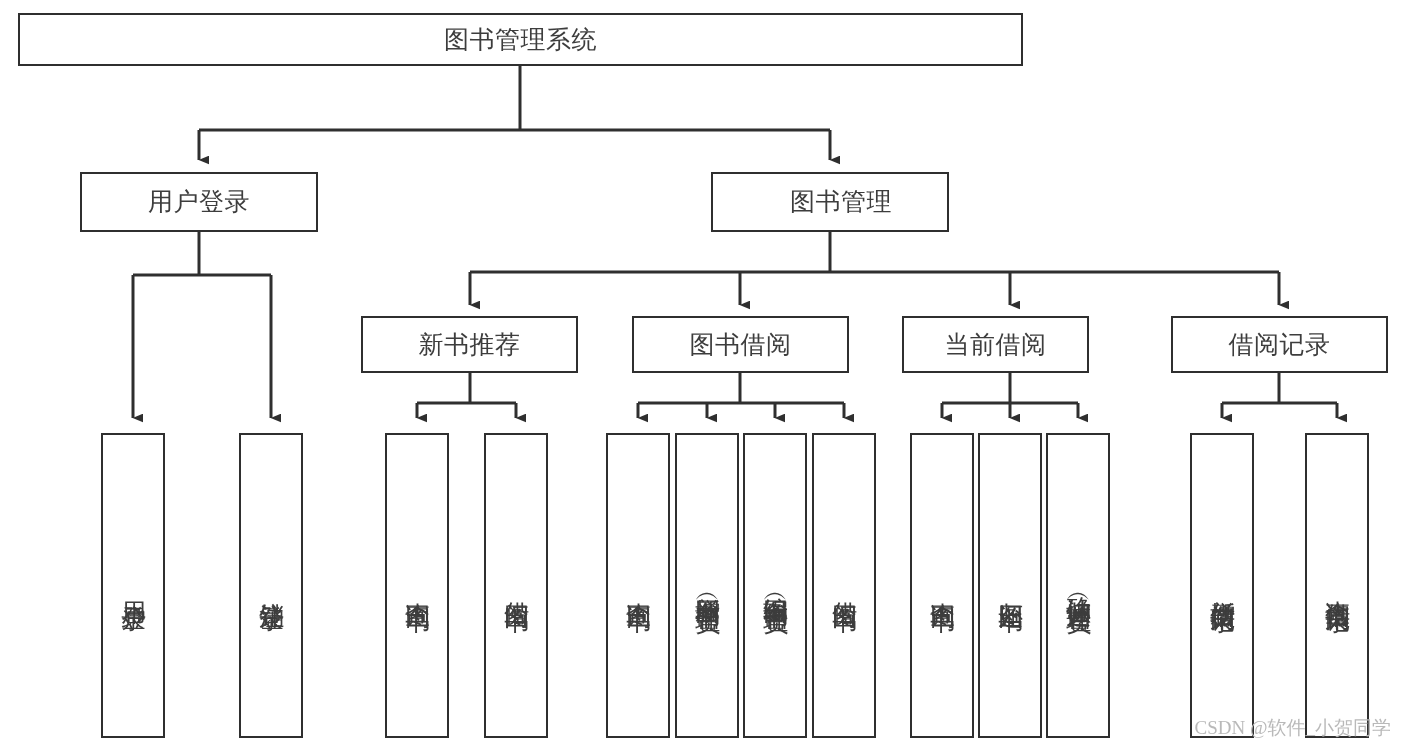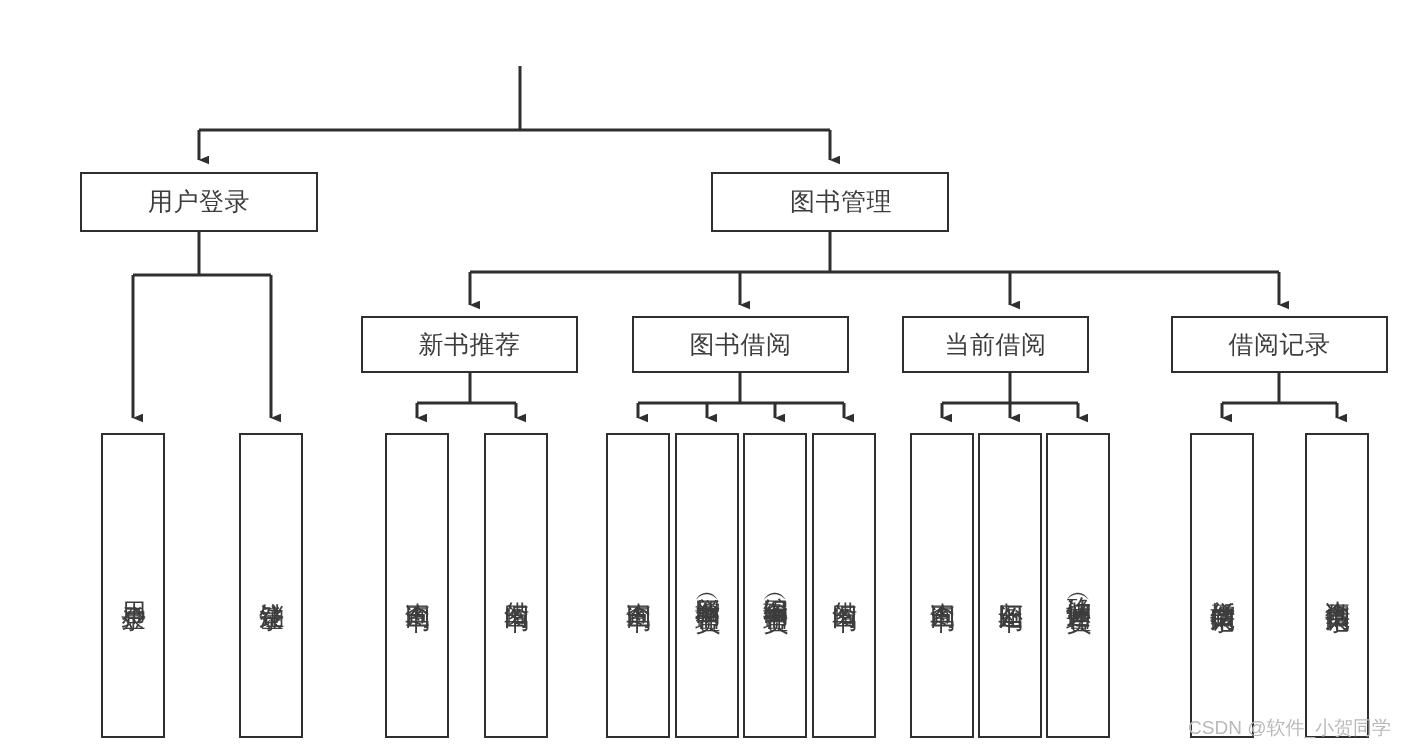--- a/index.html
+++ b/index.html
@@ -64,21 +64,21 @@
     letter-spacing: 2px;
   }
   .watermark {
     position: absolute;
     right: 14px;
     bottom: 6px;
     font-size: 19px;
     color: #b9b9b9;
     z-index: 5;
     white-space: nowrap;
-    font-family: Liberation Sans, sans-serif;
+    font-family: Liberation Serif, serif;
   }
 </style>
 </head>
 <body>
 
 <div id="diagram-root">
 
   <svg class="connector-layer" viewBox="0 0 1405 747" xmlns="http://www.w3.org/2000/svg">
     <defs>
       <marker id="arrowhead" markerWidth="9" markerHeight="11" refX="4.5" refY="10.4" orient="auto" markerUnits="userSpaceOnUse">
@@ -122,20 +122,23 @@
       <path d="M1010,403 L1010,418" marker-end="url(#arrowhead)"></path>
       <path d="M1078,403 L1078,418" marker-end="url(#arrowhead)"></path>
 
       <path d="M1279,373 L1279,403"></path>
       <path d="M1222,403 L1337,403"></path>
       <path d="M1222,403 L1222,418" marker-end="url(#arrowhead)"></path>
       <path d="M1337,403 L1337,418" marker-end="url(#arrowhead)"></path>
     </g>
   </svg>
 
+  <div class="node root horiz" style="left:18px; top:13px; width:1005px; height:53px;">
+    <span class="node-label">图书管理系统</span>
+  </div>
 
   <div class="node horiz" style="left:80px; top:172px; width:238px; height:60px;">
     <span class="node-label">用户登录</span>
   </div>
 
   <div class="node horiz" style="left:711px; top:172px; width:238px; height:60px;padding-left:22px;">
     <span class="node-label">图书管理</span>
   </div>
 
   <div class="node horiz" style="left:632px; top:316px; width:217px; height:57px;">

